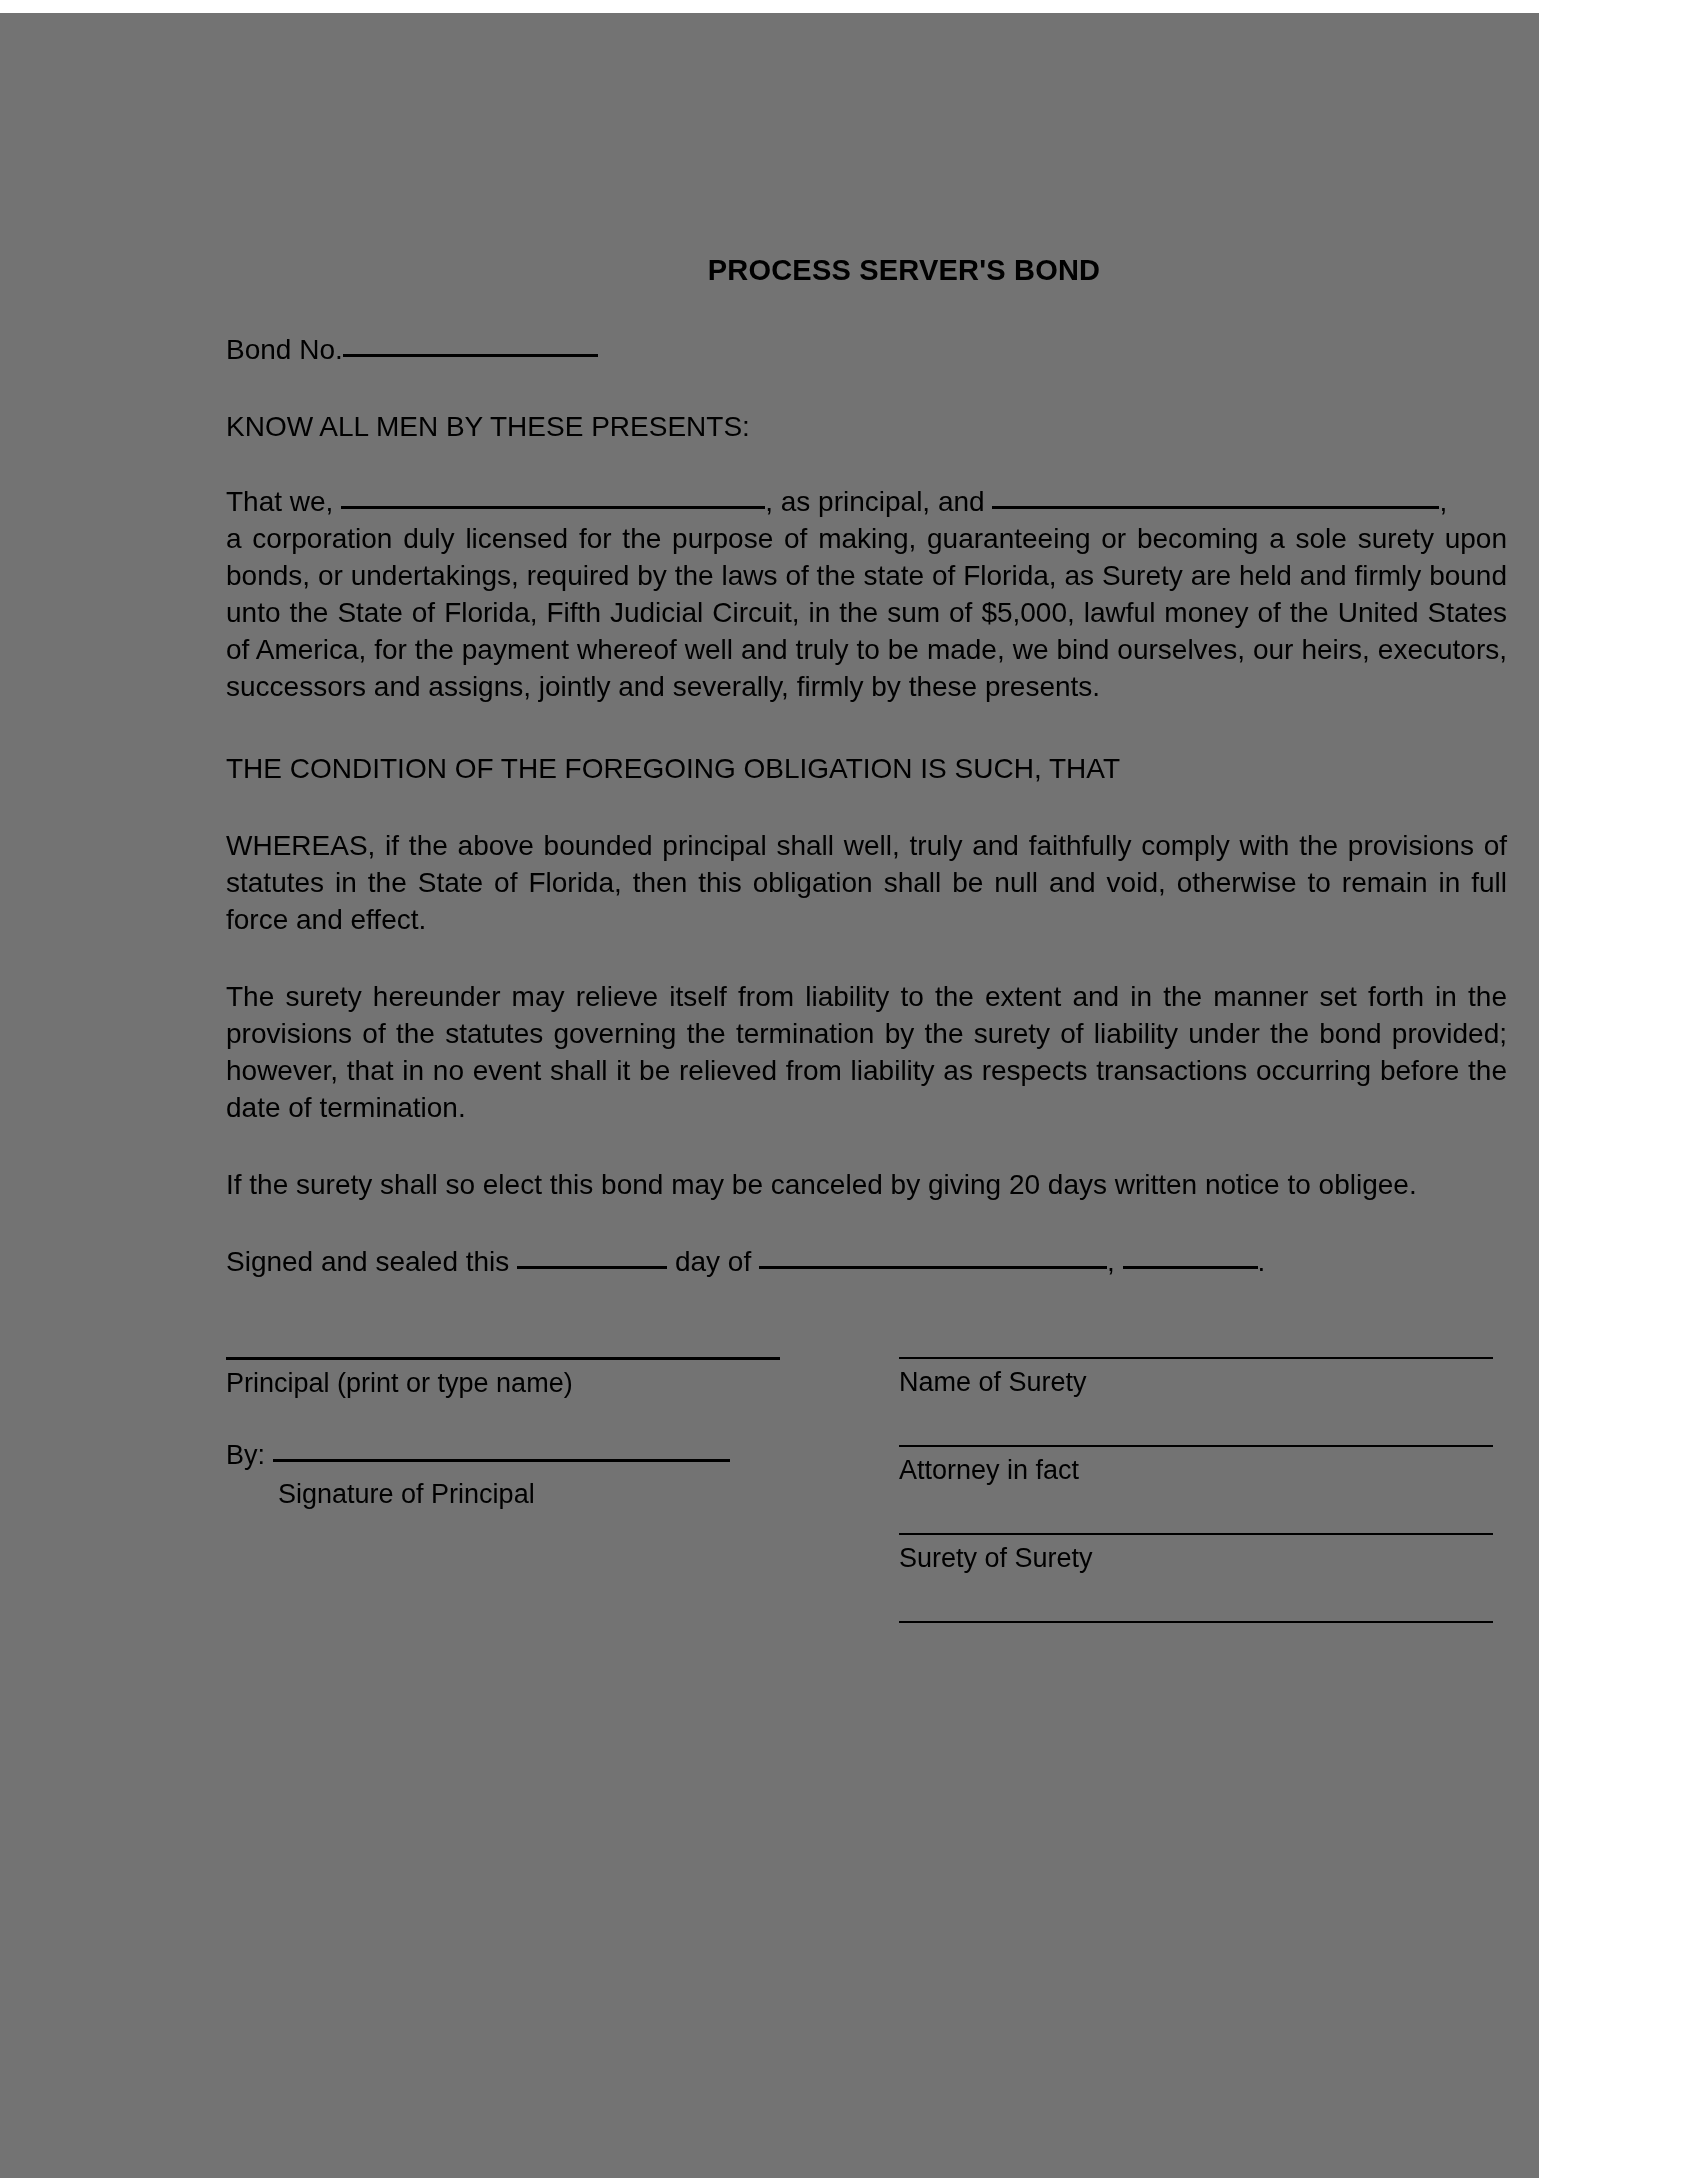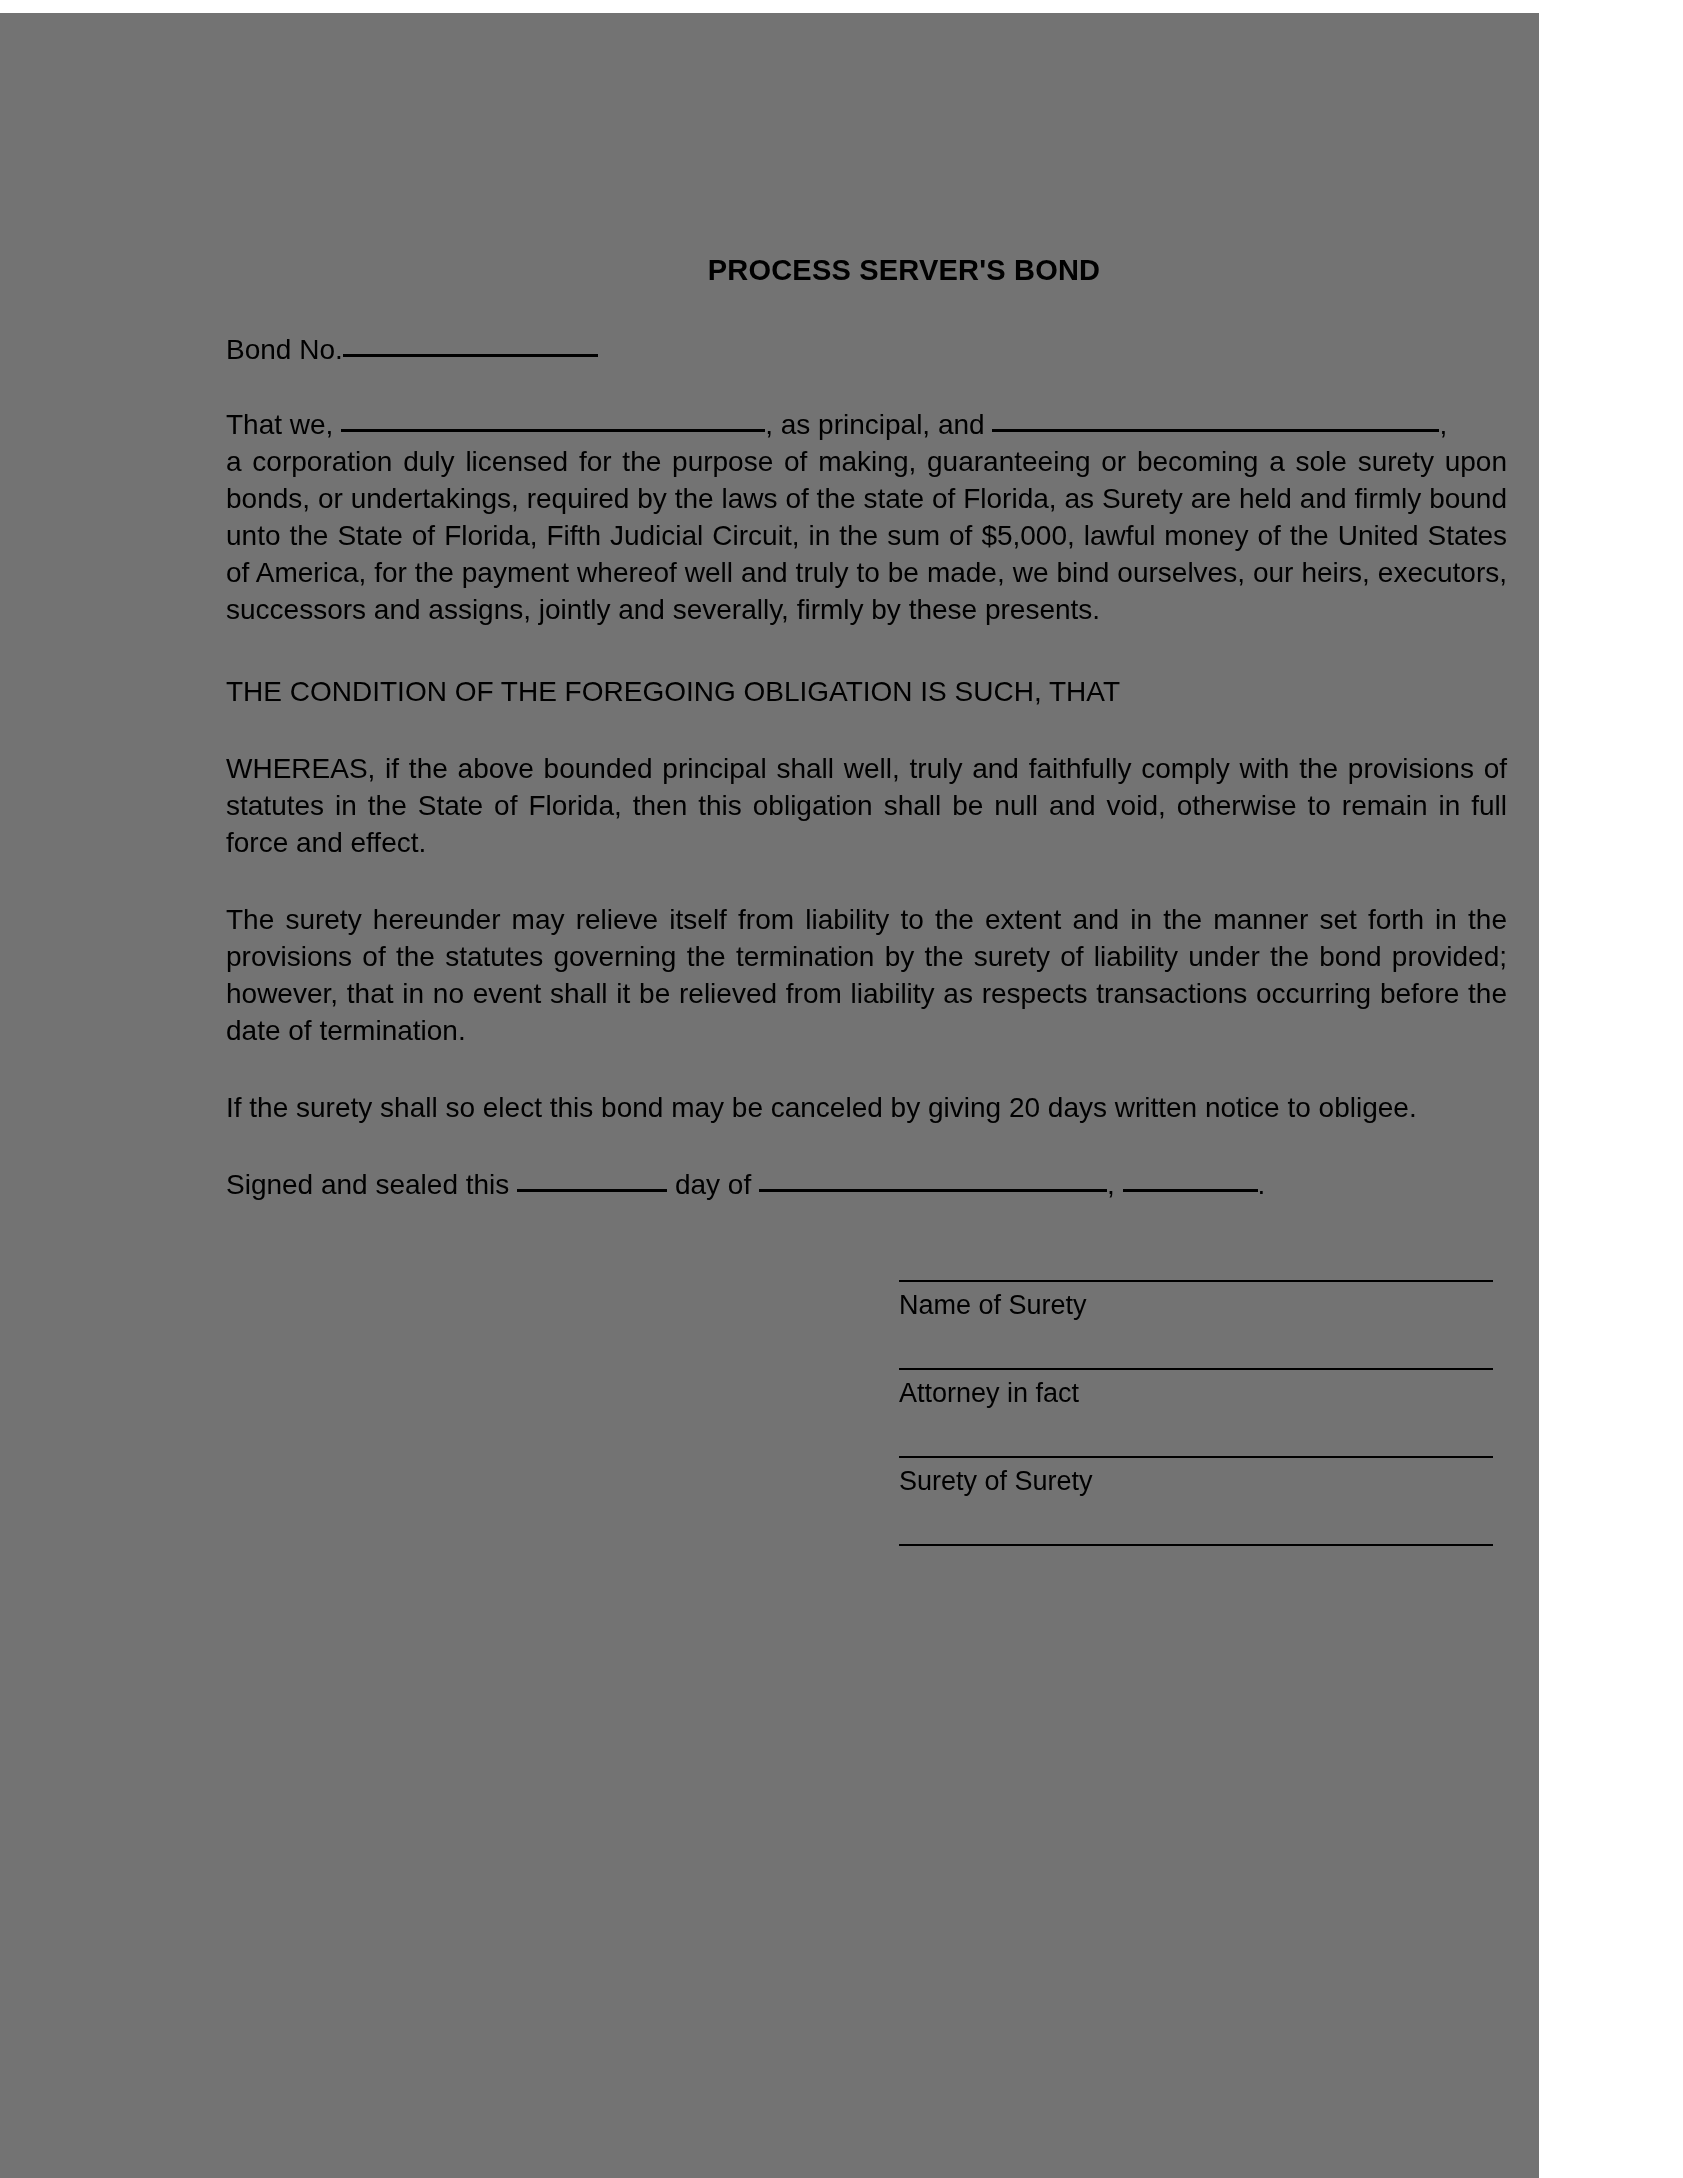--- a/index.html
+++ b/index.html
@@ -132,20 +132,21 @@
 <div class="page">
 
   <div class="content">
 
     <div class="doc-title">PROCESS SERVER'S BOND</div>
 
     <div class="bond-no-row">
       <span class="lbl">Bond No.</span><span class="rule-inline" style="width:255px;"></span>
     </div>
 
+    <div class="know-line">KNOW ALL MEN BY THESE PRESENTS:</div>
 
     <div class="para">
       <span>That we,</span>
       <span class="rule-inline" style="width:424px;"></span><span>, as principal, and</span>
       <span class="rule-inline" style="width:447px;"></span><span>,</span><br>
       <span>a corporation duly licensed for the purpose of making, guaranteeing or becoming a sole surety upon bonds, or undertakings, required by the laws of the state of Florida, as Surety are held and firmly bound unto the State of Florida, Fifth Judicial Circuit, in the sum of $5,000, lawful money of the United States of America, for the payment whereof well and truly to be made, we bind ourselves, our heirs, executors, successors and assigns, jointly and severally, firmly by these presents.</span>
     </div>
 
     <div class="section-head">THE CONDITION OF THE FOREGOING OBLIGATION IS SUCH, THAT</div>
 
@@ -159,20 +160,30 @@
     <div class="fill-line">
       <span>Signed and sealed this</span>
       <span class="rule-inline" style="width:150px;"></span>
       <span>day of</span>
       <span class="rule-inline" style="width:348px;"></span><span>,</span>
       <span class="rule-inline" style="width:135px;"></span><span>.</span>
     </div>
 
     <div class="sig-block">
 
+      <div class="sig-col-left">
+        <div class="sig-rule-thick"></div>
+        <div class="sig-label">Principal (print or type name)</div>
+
+        <div class="by-row">
+          <span>By:</span>
+          <span class="rule-inline" style="width:457px;"></span>
+        </div>
+        <div class="sig-label indent">Signature of Principal</div>
+      </div>
 
       <div class="sig-col-right">
         <div class="sig-rule-thin"></div>
         <div class="sig-label">Name of Surety</div>
 
         <div style="height:46px;"></div>
 
         <div class="sig-rule-thin"></div>
         <div class="sig-label">Attorney in fact</div>
 

